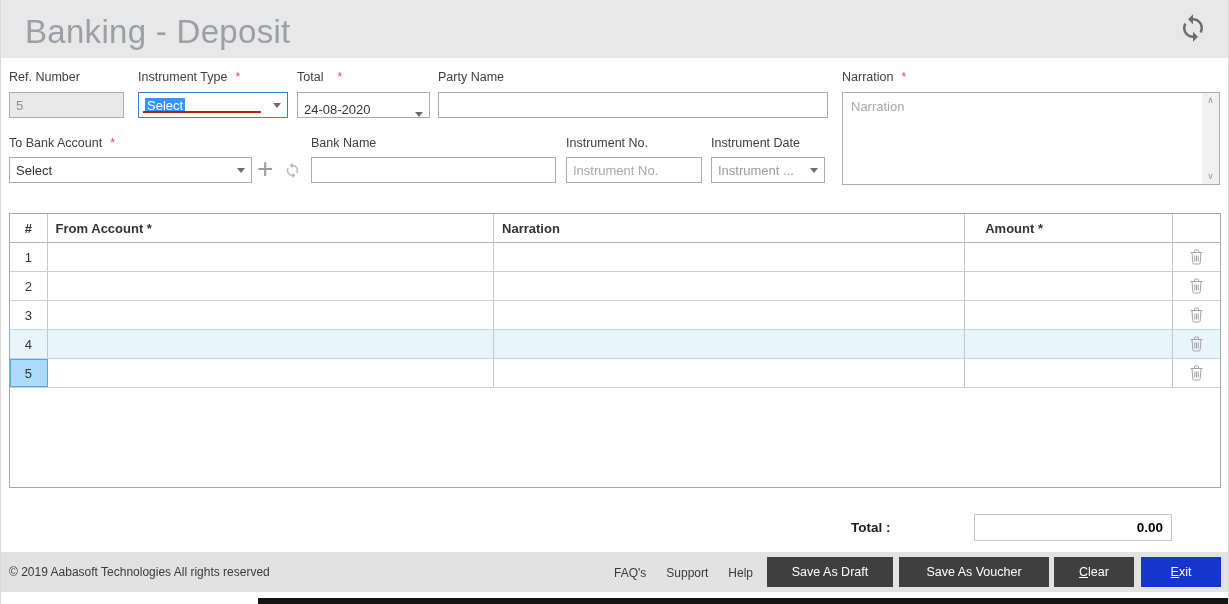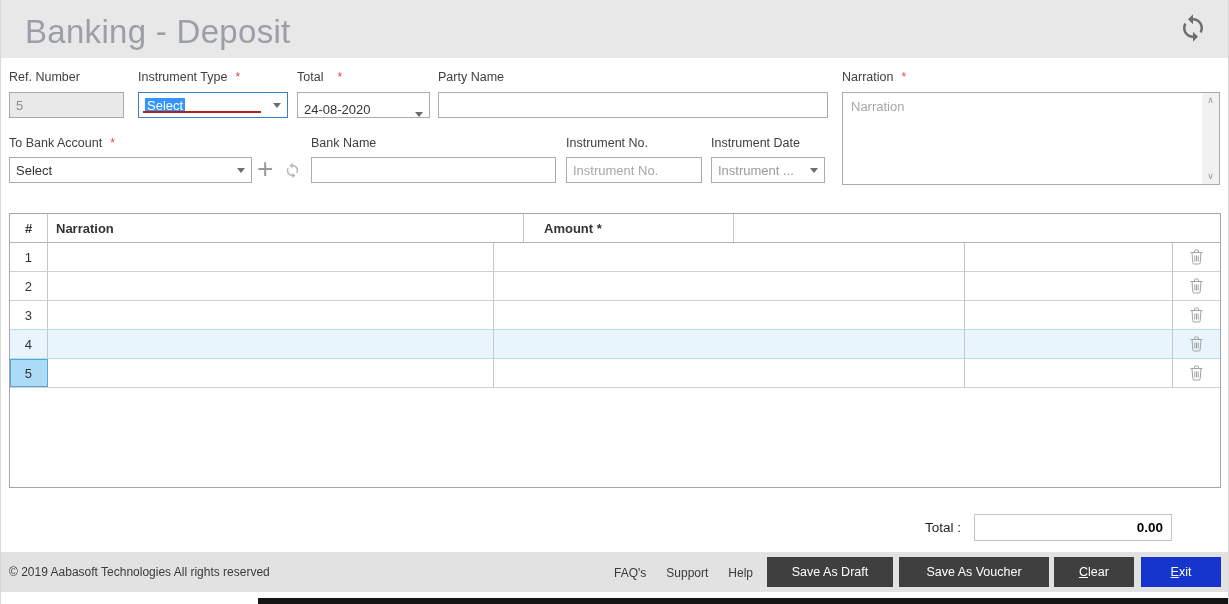--- a/index.html
+++ b/index.html
@@ -48,21 +48,21 @@
   .gc.c-index { width:38px; justify-content:center; padding:0; }
   .gc.c-from { width:451px; }
   .gc.c-narr { width:476px; }
   .gc.c-amt { width:198px;margin-left:12px; }
   .gc.c-act { width:47px; border-right:none; justify-content:center; }
   .grow.r3 { border-bottom-color:#b5ddf0; }
   .grow.r4 { background:#e9f5fd; border-bottom-color:#b5ddf0; }
   .grow.r5 .c-index { background:#abdbf7; outline:1px solid #54a7db; outline-offset:-1px; }
   .trash { width:15px; height:16px; cursor:pointer; }
   
-  .total-label { position:absolute; left:850px; top:520px; width:110px; text-align:right; font-size:13.5px; font-weight:normal; color:#1d1d1d; }
+  .total-label { position:absolute; left:850px; top:520px; width:110px; font-size:13.5px; font-weight:bold; color:#1d1d1d; }
   .total-input { position:absolute; left:973px; top:514px; width:198px; height:27px; border:1px solid #c5c5c5; font-size:13.5px; font-weight:bold; color:#000; text-align:right; padding:12px 8px; font-family:"Liberation Sans", sans-serif; }
   
   .footer { position:absolute; left:0; top:552px; width:100%; height:40px; background:#e2e2e2; }
   .copyright { position:absolute; left:8px; top:13px; font-size:12px; color:#3a3a3a; }
   .flinks { position:absolute; left:613px; top:14px; display:flex; gap:20px; font-size:12px; color:#3a3a3a; }
   .flinks span { cursor:pointer; }
   .fbtn { position:absolute; top:5px; height:30px; background:#3f3f3f; color:#fff; border:none; font-family:"Liberation Sans", sans-serif; font-size:12.5px; cursor:pointer; }
   .btn-draft { left:766px; width:126px; }
   .btn-voucher { left:898px; width:150px; }
   .btn-clear { left:1053px; width:80px; }
@@ -128,20 +128,21 @@
   <input class="inp" style="left: 310px; top: 157px; width: 245px;" value="">
   <input class="inp" style="left: 565px; top: 157px; width: 136px;" placeholder="Instrument No.">
   <div class="combo" style="left:710px; top:157px; width:114px;">
     <span class="txt muted">Instrument ...</span>
     <span class="arrow"></span>
   </div>
 
   <div class="grid">
     <div class="grow head">
       <div class="gc c-index">#</div>
+      <div class="gc c-from">From Account *</div>
       <div class="gc c-narr">Narration</div>
       <div class="gc c-amt">Amount *</div>
       <div class="gc c-act"></div>
     </div>
 
     <div class="grow">
       <div class="gc c-index">1</div>
       <div class="gc c-from"></div>
       <div class="gc c-narr"></div>
       <div class="gc c-amt"></div>

